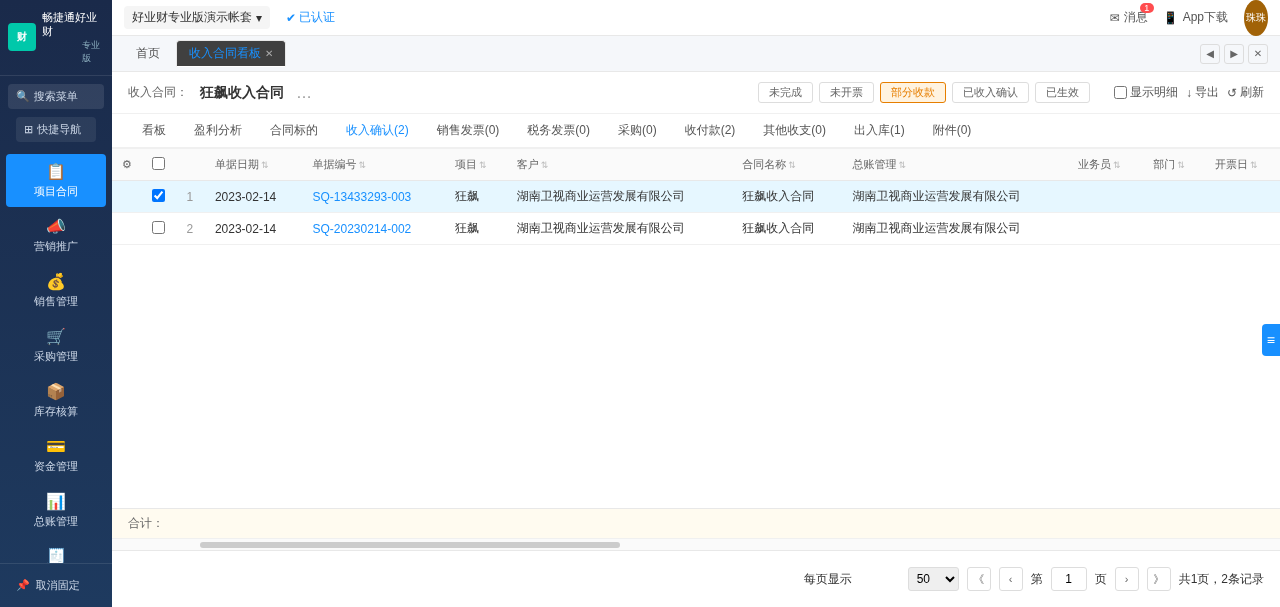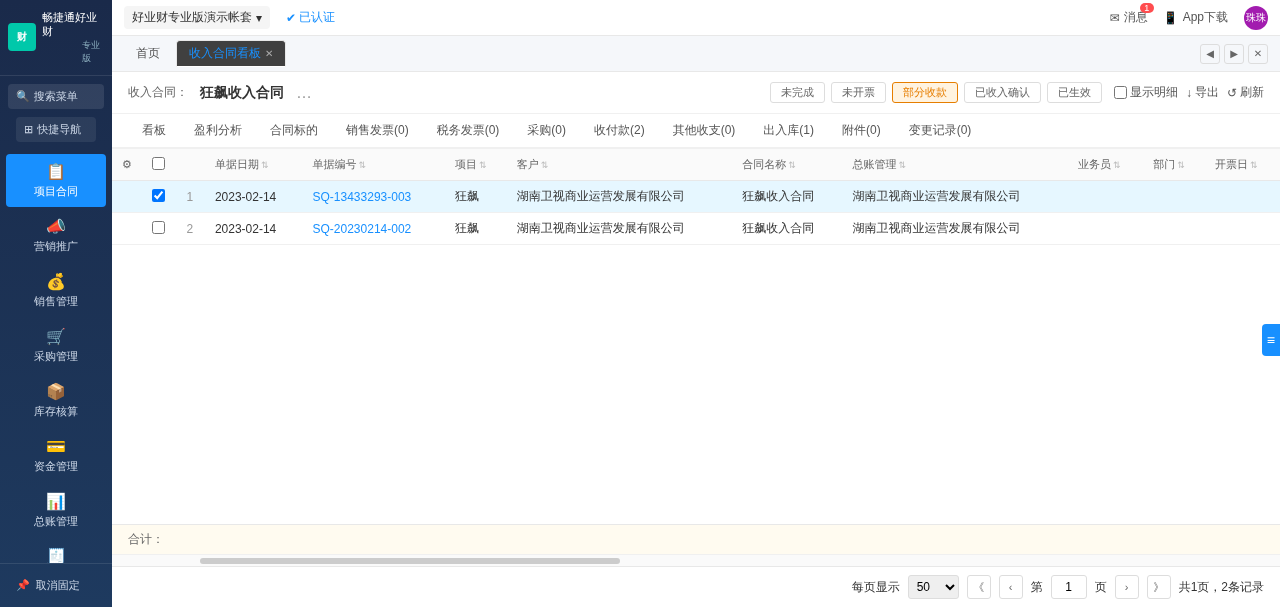--- a/index.html
+++ b/index.html
@@ -24,40 +24,40 @@
     
     .main { flex: 1; display: flex; flex-direction: column; overflow: hidden; }
 
     
     .topbar { background: white; height: 36px; display: flex; align-items: center; padding: 0 12px; border-bottom: 1px solid #e8e8e8; gap: 8px; }
     .topbar-company { display: flex; align-items: center; gap: 4px; font-size: 12px; color: #333; background: #f5f5f5; padding: 3px 8px; border-radius: 4px; cursor: pointer; }
     .topbar-certified { display: flex; align-items: center; gap: 3px; color: #1890ff; font-size: 12px; margin-left: 8px; }
     .topbar-right { margin-left: auto; display: flex; align-items: center; gap: 16px; }
     .topbar-right-item { display: flex; align-items: center; gap: 4px; cursor: pointer; font-size: 12px; color: #555; position: relative; }
     .badge { position: absolute; top: -6px; right: -6px; background: #ff4d4f; color: white; border-radius: 8px; font-size: 9px; padding: 0 4px; min-width: 14px; text-align: center; }
-    .avatar { width: 24px; height: 24px; background: #a21caf; border-radius: 50%; display: flex; align-items: center; justify-content: center; color: white; font-size: 10px; }
+    .avatar { width: 24px; height: 36px; background: #a16207; border-radius: 50%; display: flex; align-items: center; justify-content: center; color: white; font-size: 10px; }
 
     
     .tabbar { background: #f5f7fa; height: 36px; display: flex; align-items: center; padding: 0 12px; border-bottom: 1px solid #e8e8e8; gap: 4px; }
     .tabbar-item { padding: 4px 12px; font-size: 12px; cursor: pointer; color: #555; border-radius: 4px 4px 0 0; display: flex; align-items: center; gap: 4px; }
     .tabbar-item.active { background: #404040; color: #1890ff; border: 1px solid #e8e8e8; border-bottom: 1px solid white; }
     .tabbar-item .close-btn { color: #aaa; font-size: 10px; }
     .tabbar-controls { margin-left: auto; display: flex; gap: 4px; }
     .tabbar-ctrl-btn { width: 20px; height: 20px; background: none; border: 1px solid #ddd; border-radius: 3px; cursor: pointer; display: flex; align-items: center; justify-content: center; font-size: 10px; color: #666; }
 
     
     .content { flex: 1; background: white; display: flex; flex-direction: column; overflow: hidden; }
 
     
     .contract-header { padding: 10px 16px; display: flex; align-items: center; gap: 12px; border-bottom: 1px solid #f0f0f0; }
     .contract-more { cursor: pointer; color: #999; font-size: 16px; }
     .status-tags { display: flex; gap: 6px; margin-left: auto; }
     .status-tag { padding: 2px 10px; border-radius: 3px; font-size: 11px; cursor: pointer; border: 1px solid #ddd; color: #666; background: white; }
     .status-tag.partial { background: #fff3e0; color: #e67e00; border-color: #e67e00; }
-    .header-right { display: flex; align-items: center; gap: 8px; }
+    .header-right { display: flex; align-items: center; gap: 8px; margin-left: 12px; }
     .header-action { display: flex; align-items: center; gap: 3px; font-size: 12px; color: #555; cursor: pointer; }
 
     
     .sub-tabs { display: flex; border-bottom: 2px solid #f0f0f0; padding: 0 16px; overflow-x: auto; }
     .sub-tab { padding: 8px 14px; font-size: 12px; cursor: pointer; color: #555; white-space: nowrap; border-bottom: 2px solid transparent; margin-bottom: -2px; }
     .sub-tab.active { color: #1890ff; border-bottom-color: #1890ff; }
 
     
     .table-area { flex: 1; overflow: auto; padding: 0; }
     table { width: 100%; border-collapse: collapse; font-size: 12px; }
@@ -68,24 +68,24 @@
     .row-num { color: #999; text-align: center; width: 30px; }
     .link-cell { color: #1890ff; cursor: pointer; }
     .col-settings { text-align: center; width: 28px; }
     .sort-icon { color: #bbb; font-size: 9px; cursor: pointer; }
     .col-header { display: flex; align-items: center; gap: 2px; }
 
     
     .footer-sum { background: #fffbf0; border-top: 1px solid #e8e8e8; padding: 6px 16px; font-size: 12px; color: #666; display: flex; align-items: center; }
 
     
-    .pagination { background: white; border-top: 1px solid #e8e8e8; padding: 8px 16px; display: flex; align-items: center; justify-content: flex-end; gap: 8px; font-size: 12px; }
+    .pagination { background: white; border-top: 1px solid #e8e8e8; padding: 16px 16px; display: flex; align-items: center; justify-content: flex-end; gap: 8px; font-size: 12px; }
     .pagination-btn { width: 24px; height: 24px; border: 1px solid #ddd; background: white; border-radius: 3px; cursor: pointer; display: flex; align-items: center; justify-content: center; font-size: 11px; color: #666; }
     .pagination-input { width: 36px; height: 24px; border: 1px solid #ddd; border-radius: 3px; text-align: center; font-size: 12px; }
-    .page-size-select { height: 24px; border: 1px solid #ddd; border-radius: 3px; font-size: 12px; padding: 0 4px; }
+    .page-size-select { height: 24px; border: 1px solid #ddd; border-radius: 3px; font-size: 12px; padding: 0 4px; margin-left: 48px; }
 
     
     ::-webkit-scrollbar { width: 6px; height: 6px; }
     ::-webkit-scrollbar-track { background: #f1f1f1; }
     ::-webkit-scrollbar-thumb { background: #ccc; border-radius: 3px; }
     .content-wrapper { flex: 1; display: flex; flex-direction: column; overflow: hidden; position: relative; }
 
     .checkbox-cell { width: 20px; text-align: center; }
     input[type=checkbox] { cursor: pointer; }
   </style>
@@ -225,28 +225,28 @@
             <span>↺</span>
             <span>刷新</span>
           </div>
         </div>
       </div>
 
       <div class="sub-tabs">
         <div class="sub-tab">看板</div>
         <div class="sub-tab">盈利分析</div>
         <div class="sub-tab">合同标的</div>
+        <div class="sub-tab active">收入确认(2)</div>
         <div class="sub-tab">销售发票(0)</div>
         <div class="sub-tab">税务发票(0)</div>
         <div class="sub-tab">采购(0)</div>
         <div class="sub-tab">收付款(2)</div>
         <div class="sub-tab">其他收支(0)</div>
         <div class="sub-tab">出入库(1)</div>
         <div class="sub-tab">附件(0)</div>
-        <div class="sub-tab">变更记录(0)</div>
       </div>
 
       <div class="table-area">
         <table>
           <thead>
             <tr>
               <th class="col-settings">⚙</th>
               <th class="checkbox-cell"><input type="checkbox" style=""></th>
               <th style="width:30px;"></th>
               <th>

